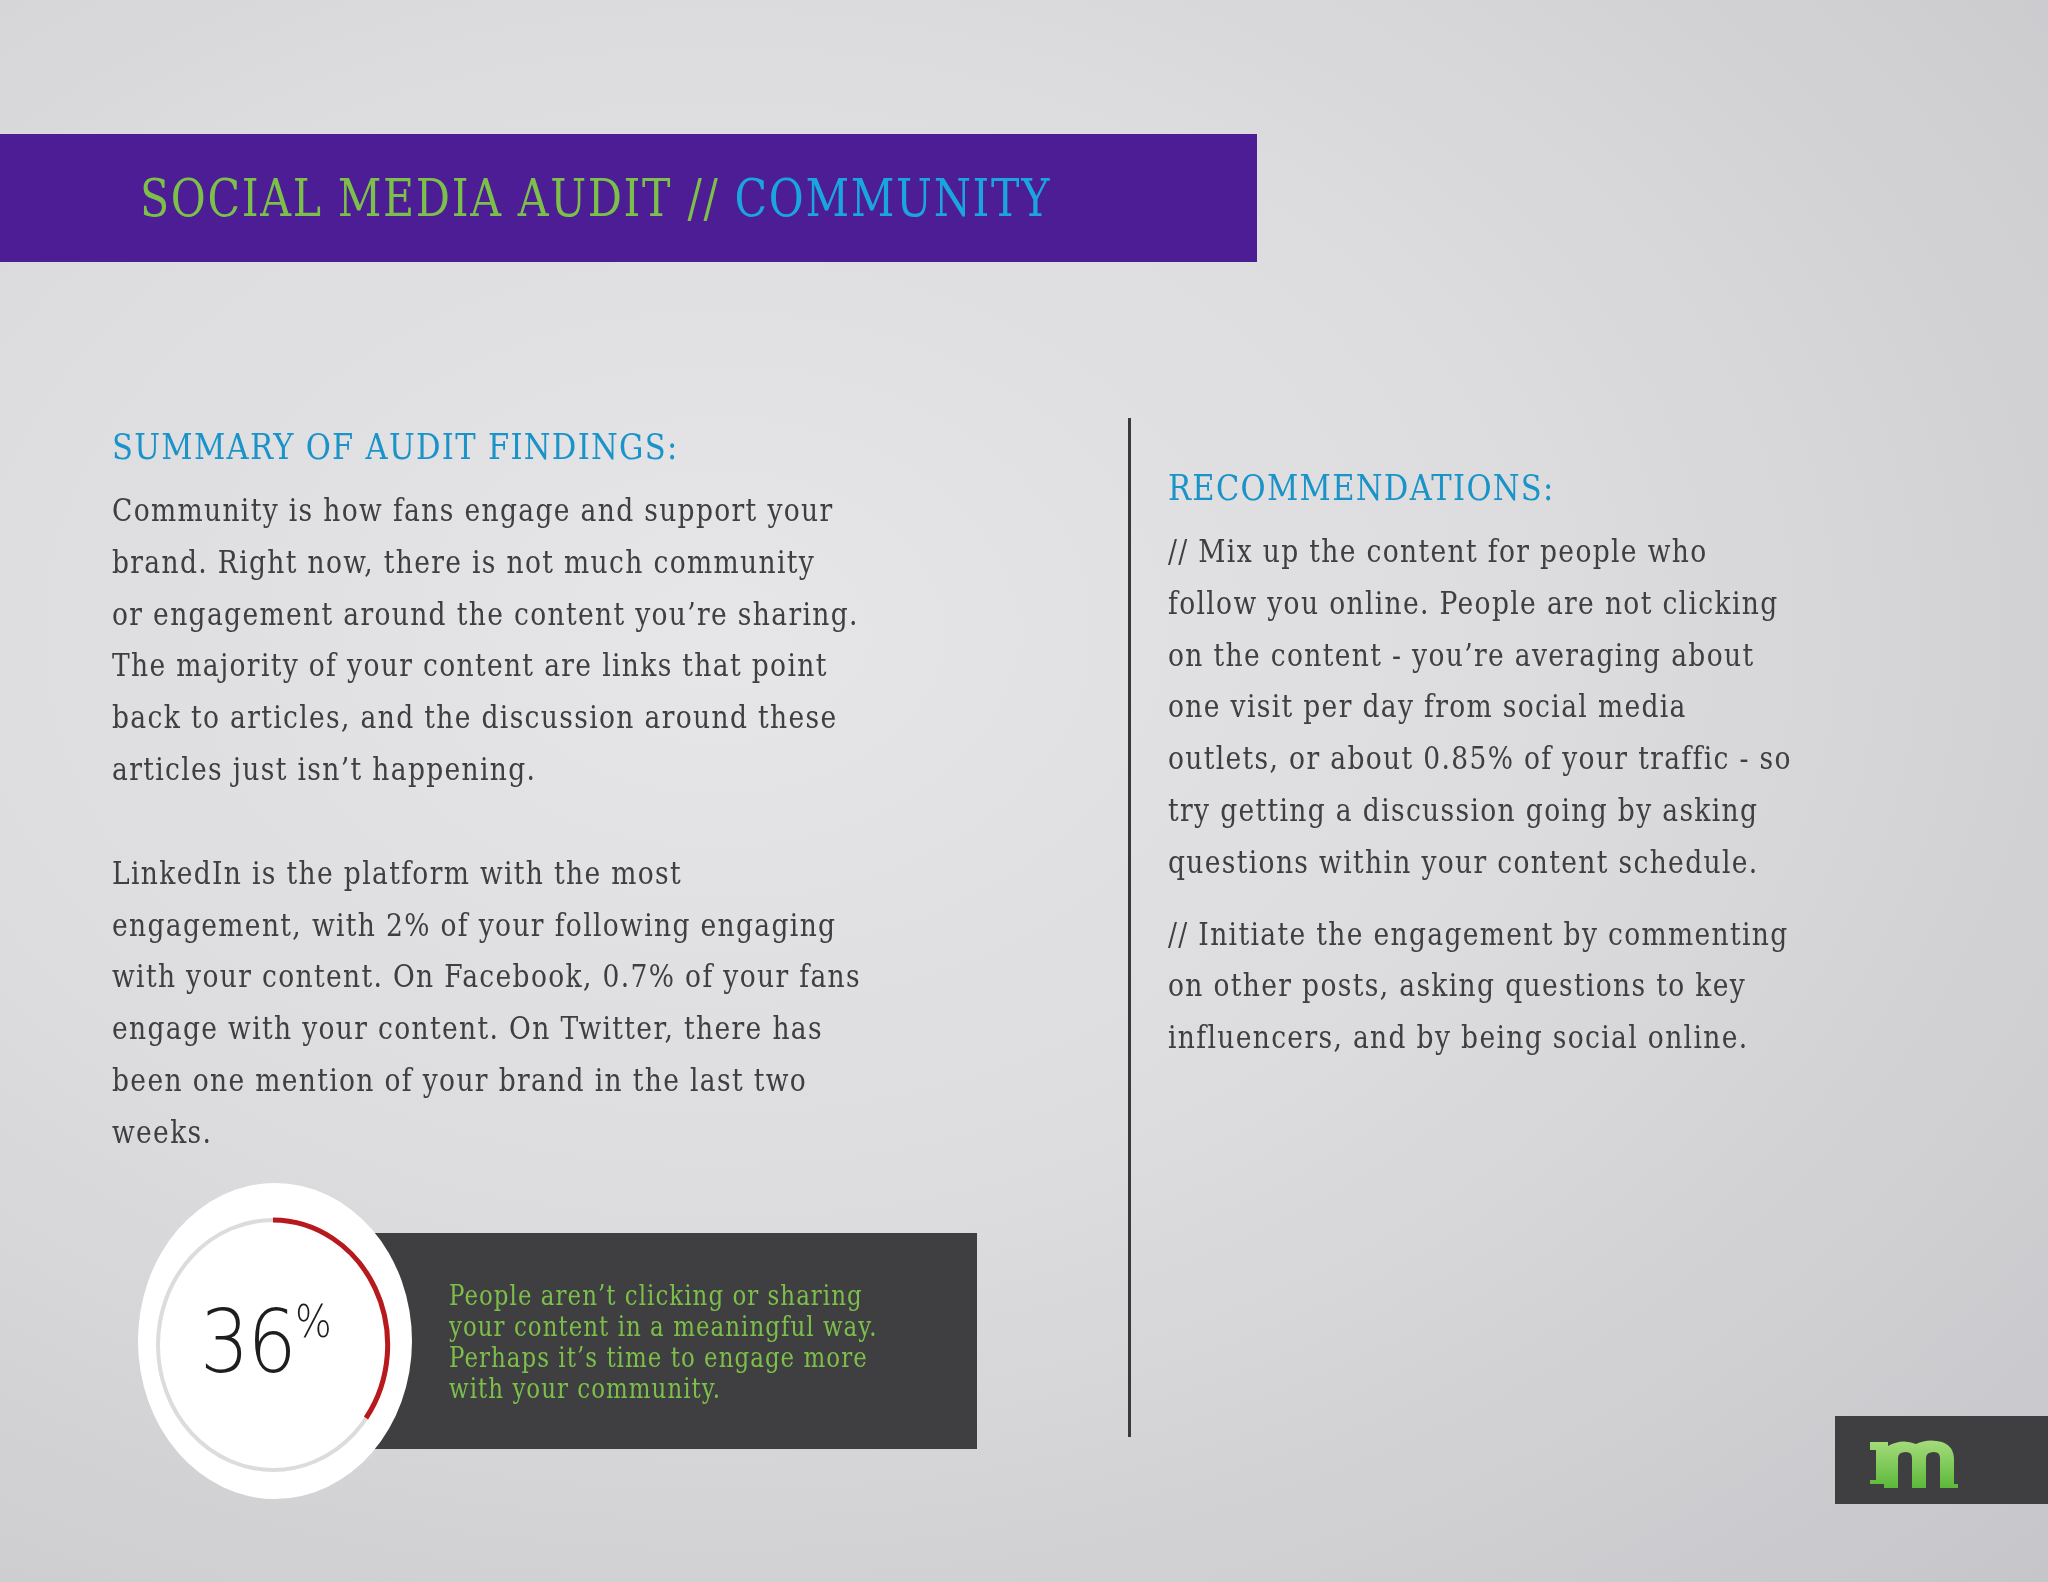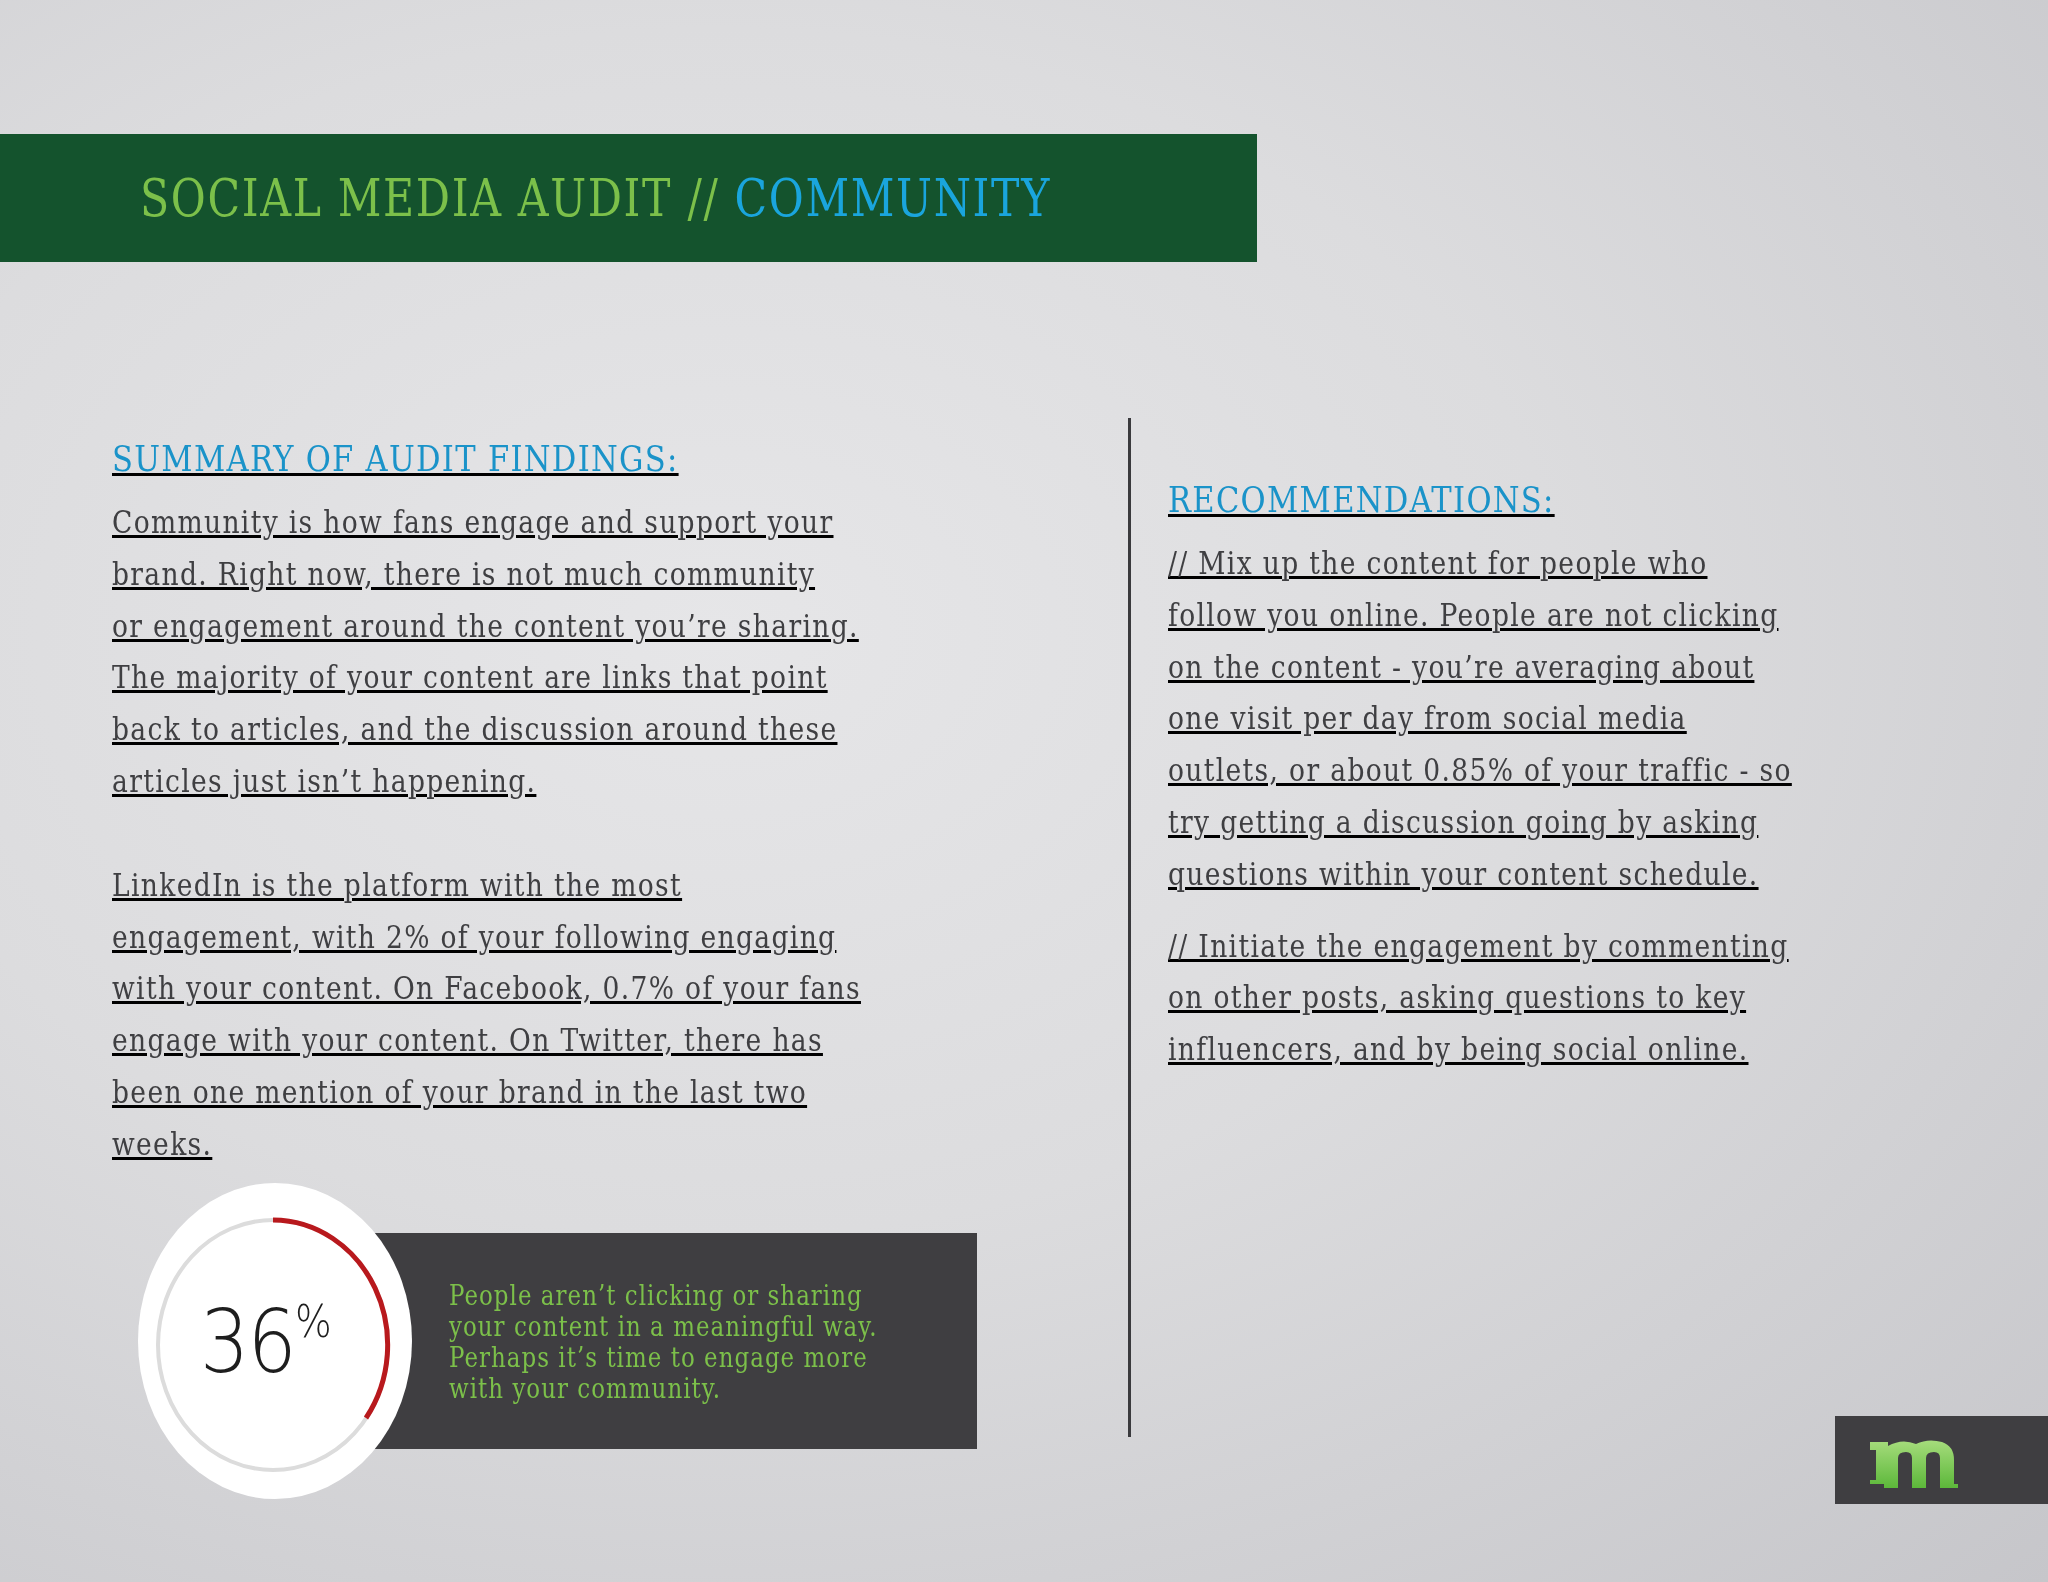--- a/index.html
+++ b/index.html
@@ -3,32 +3,32 @@
 <meta charset="utf-8">
 <style>
   html, body { margin: 0; padding: 0; }
   body {
     width: 2048px; height: 1582px; overflow: hidden; position: relative;
     background: radial-gradient(ellipse at 35% 40%, #e6e6e8 0%, #dcdcde 45%, #c6c6ca 100%);
     font-family: "DejaVu Serif", "Liberation Serif", serif;
   }
   .header-band {
     position: absolute; left: 0; top: 134px; width: 1257px; height: 128px;
-    background: #14532d;
+    background: #4c1d95;
     display: flex; align-items: center;
   }
   .header-title {
     margin-left: 140px; font-size: 52px; letter-spacing: 2px; font-weight: normal;
     font-family: "DejaVu Serif", serif; transform: scaleX(0.82); transform-origin: left center;
     white-space: nowrap;
   }
   .t-green { color: #7cc04a; }
   .t-blue { color: #1aa5dd; }
 
-  .col { position: absolute; top: 438px; text-decoration: underline; }
+  .col { position: absolute; top: 426px; }
   .col-left { left: 112px; width: 900px; }
   .col-right { left: 1168px; width: 850px; margin-top: 41px; }
   .section-heading {
     color: #1a93c9; font-size: 36px; letter-spacing: 1.5px; margin: 0 0 18px 0;
     font-weight: normal; transform: scaleX(0.85); transform-origin: left center; white-space: nowrap;
   }
   .para {
     color: #3f3f42; font-size: 32px; line-height: 51.8px; letter-spacing: 1.6px; margin: 0;
     transform: scaleX(0.83); transform-origin: left top; width: 1090px;
   }

